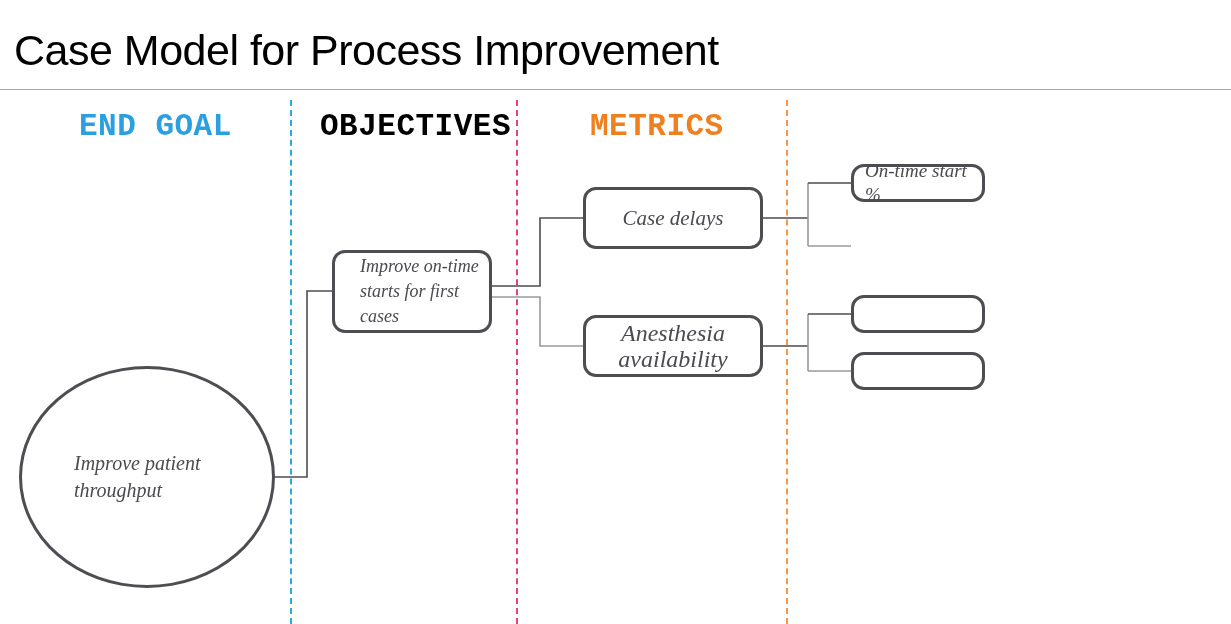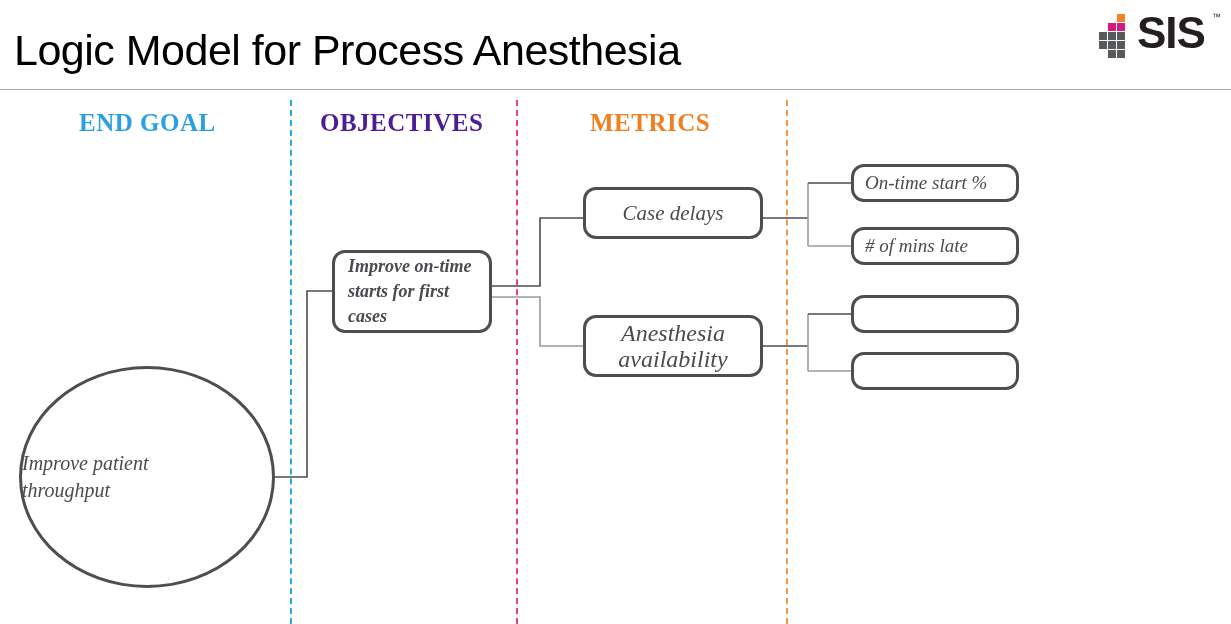--- a/index.html
+++ b/index.html
@@ -75,23 +75,23 @@
     right: -2px;
     top: 4px;
     font-size: 9px;
     color: #231f20;
     font-family: "Liberation Sans", sans-serif;
   }
 
   
   .col-header {
     position: absolute;
-    font-family: Liberation Serif, serif;
+    font-family: Liberation Mono, monospace;
     font-weight: bold;
-    font-size: 25px;
+    font-size: 31px;
     letter-spacing: 0.5px;
     white-space: nowrap;
   }
 
   
   .divider {
     position: absolute;
     top: 100px;
     width: 0px;
     height: 524px;
@@ -126,45 +126,45 @@
 
   #goal-circle {
     left: 19px;
     top: 366px;
     width: 256px;
     height: 222px;
     justify-content: center;
   }
   #goal-circle .txt {
     text-align: left;
+    padding-left: 52px;
     padding-right: 26px;
     font-size: 20px;
     line-height: 27px;
   }
 
   #objective-1 {
     left: 332px;
     top: 250px;
     width: 160px;
     height: 83px;
   }
   #objective-1 .txt {
     text-align: left;
-    padding-left: 13px;
+    padding-left: 25px;
     padding-right: 6px;
     font-size: 18px;
     line-height: 25px;
-    font-weight: bold;
   }
 
   #driver-1 {
     left: 583px;
     top: 187px;
     width: 180px;
-    height: 52px;
+    height: 62px;
     justify-content: center;
   }
   #driver-1 .txt {
     text-align: center;
     font-size: 21px;
     line-height: 27px;
   }
 
   #driver-2 {
     left: 583px;
@@ -174,21 +174,21 @@
     justify-content: center;
   }
   #driver-2 .txt {
     text-align: center;
     font-size: 24px;
     line-height: 26px;
   }
 
   .metric {
     left: 851px;
-    width: 168px;
+    width: 134px;
     height: 38px;
     justify-content: flex-start;
   }
   .metric .txt {
     text-align: left;
     padding-left: 11px;
     padding-right: 6px;
     font-size: 19px;
     line-height: 24px;
   }
@@ -206,43 +206,26 @@
     height: 624px;
     z-index: 1;
     pointer-events: none;
   }
 </style>
 </head>
 <body>
 
 <div id="slide">
 
-  <div id="title">Logic Model for Process Anesthesia</div>
+  <div id="title">Case Model for Process Improvement</div>
   <div id="title-rule" style="background: rgb(166, 166, 166);"></div>
 
-  <div id="logo">
-    <div id="logo-grid">
-        <div class="lg-cell" style="left: 18px; top: 0px; background: rgb(245, 130, 32);"></div>
-        <div class="lg-cell" style="left: 9px; top: 9px; background: rgb(214, 25, 125);"></div>
-        <div class="lg-cell" style="left: 18px; top: 9px; background: rgb(214, 25, 125);"></div>
-        <div class="lg-cell" style="left: 0px; top: 18px; background: rgb(88, 89, 91);"></div>
-        <div class="lg-cell" style="left: 9px; top: 18px; background: rgb(88, 89, 91);"></div>
-        <div class="lg-cell" style="left: 18px; top: 18px; background: rgb(88, 89, 91);"></div>
-        <div class="lg-cell" style="left: 0px; top: 27px; background: rgb(88, 89, 91);"></div>
-        <div class="lg-cell" style="left: 9px; top: 27px; background: rgb(88, 89, 91);"></div>
-        <div class="lg-cell" style="left: 18px; top: 27px; background: rgb(88, 89, 91);"></div>
-        <div class="lg-cell" style="left: 9px; top: 36px; background: rgb(88, 89, 91);"></div>
-        <div class="lg-cell" style="left: 18px; top: 36px; background: rgb(88, 89, 91);"></div>
-      </div>
-    <div id="logo-text" style="color: rgb(35, 31, 32);">SIS</div>
-    <div id="logo-tm" style="color: rgb(35, 31, 32);">™</div>
-  </div>
 
   <div class="col-header" id="hdr-0" style="left: 79px; top: 109px; color: rgb(43, 160, 224);">END GOAL</div>
-  <div class="col-header" id="hdr-1" style="left: 320px; top: 109px; color: #4c1d95;">OBJECTIVES</div>
+  <div class="col-header" id="hdr-1" style="left: 320px; top: 109px; color: #000000;">OBJECTIVES</div>
   <div class="col-header" id="hdr-2" style="left: 590px; top: 109px; color: rgb(240, 127, 32);">METRICS</div>
 
   <div class="divider" id="div-0" style="left: 290px; border-left-color: rgb(41, 171, 226);"></div>
   <div class="divider" id="div-1" style="left: 516px; border-left-color: rgb(232, 65, 127);"></div>
   <div class="divider" id="div-2" style="left: 786px; border-left-color: rgb(247, 150, 70);"></div>
 
   <svg id="wires" viewBox="0 0 1231 624">
 
     <path d="M 274 477 L 307 477 L 307 291 L 332 291" fill="none" stroke="#4D4D52" stroke-width="1.6"></path>
 
@@ -276,23 +259,20 @@
     <span class="txt">Case delays</span>
   </div>
   <div class="node round" id="driver-2" style="border-color: rgb(77, 77, 82); color: rgb(74, 74, 80);">
     <span class="txt">Anesthesia
 availability</span>
   </div>
 
   <div class="node round metric" id="metric-1" style="border-color: rgb(77, 77, 82); color: rgb(74, 74, 80);">
     <span class="txt">On-time start %</span>
   </div>
-  <div class="node round metric" id="metric-2" style="border-color: rgb(77, 77, 82); color: rgb(74, 74, 80);">
-    <span class="txt"># of mins late</span>
-  </div>
   <div class="node round metric" id="metric-3" style="border-color: rgb(77, 77, 82); color: rgb(74, 74, 80);">
     <span class="txt"></span>
   </div>
   <div class="node round metric" id="metric-4" style="border-color: rgb(77, 77, 82); color: rgb(74, 74, 80);">
     <span class="txt"></span>
   </div>
 
 </div>
 
 </body></html>

